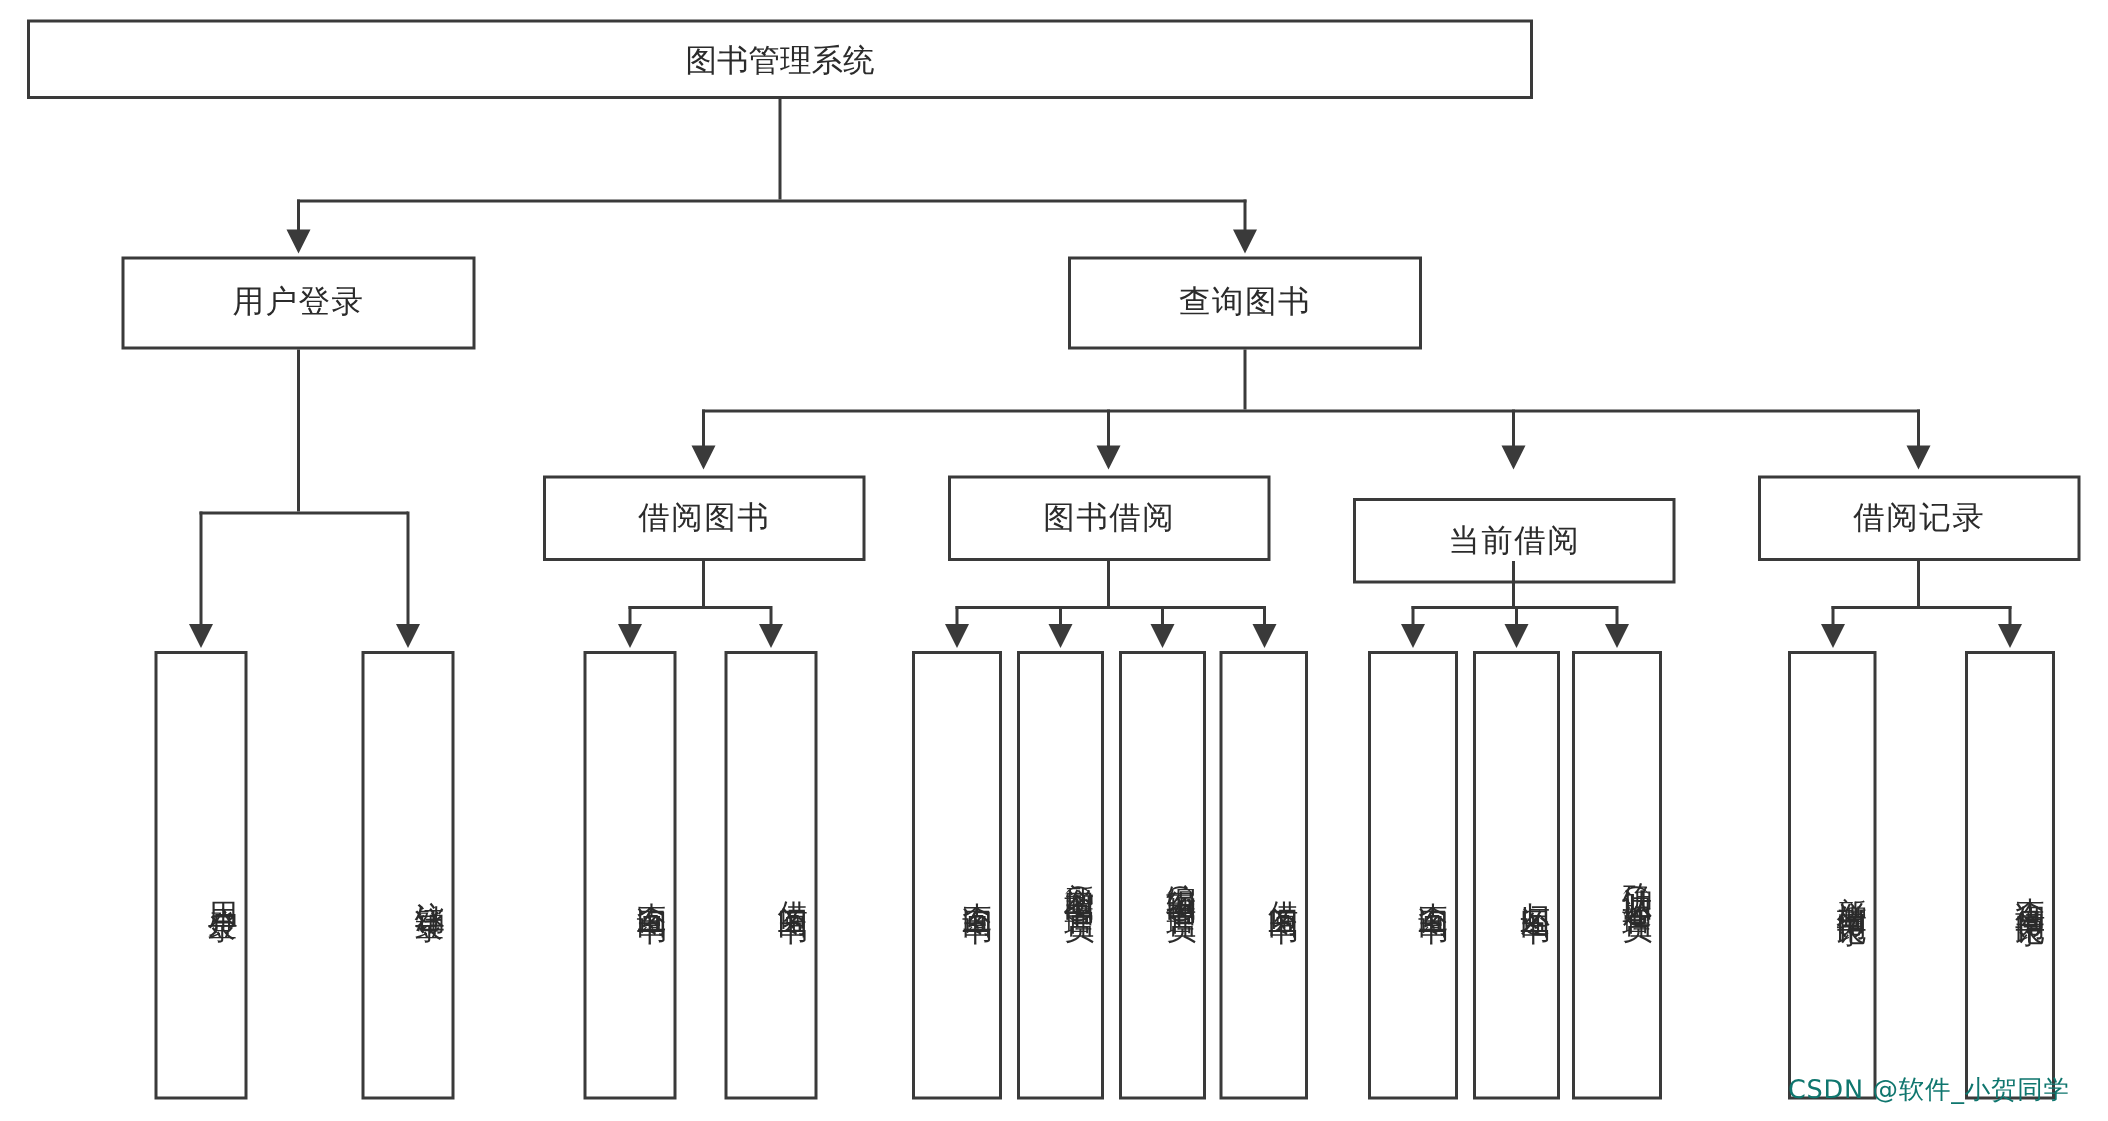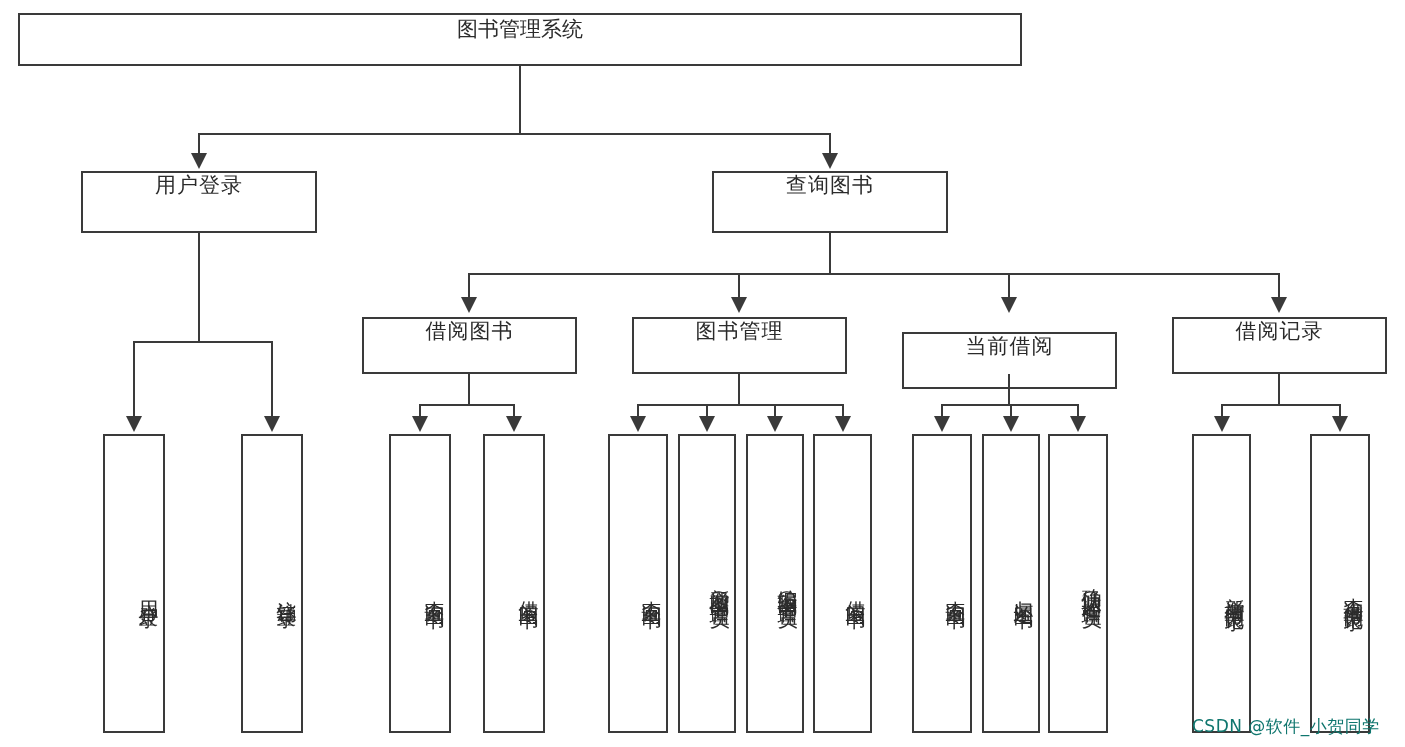--- a/index.html
+++ b/index.html
@@ -18,21 +18,21 @@
     background: #ffffff;
     overflow: hidden;
   }
   
   .node {
     position: absolute;
     box-sizing: border-box;
     border: 2px solid #3a3a3a;
     background: #ffffff;
     display: flex;
-    align-items: flex-start;
+    align-items: center;
     justify-content: center;
     color: #2b2b2b;
   }
   .node.horiz {
     font-size: 21px;
     letter-spacing: 1px;
     line-height: 1.2;
   }
   .node.root {
     font-size: 21px;
@@ -94,21 +94,21 @@
 
   <div class="node horiz" style="left:712px; top:171px; width:236px; height:62px;">
     <span>查询图书</span>
   </div>
 
   <div class="node horiz" style="left:362px; top:317px; width:215px; height:57px;">
     <span>借阅图书</span>
   </div>
 
   <div class="node horiz" style="left:632px; top:317px; width:215px; height:57px;">
-    <span>图书管理</span>
+    <span>图书借阅</span>
   </div>
 
   <div class="node horiz" style="left:902px; top:332px; width:215px; height:57px;">
     <span>当前借阅</span>
   </div>
 
   <div class="node horiz" style="left:1172px; top:317px; width:215px; height:57px;">
     <span>借阅记录</span>
   </div>
 

